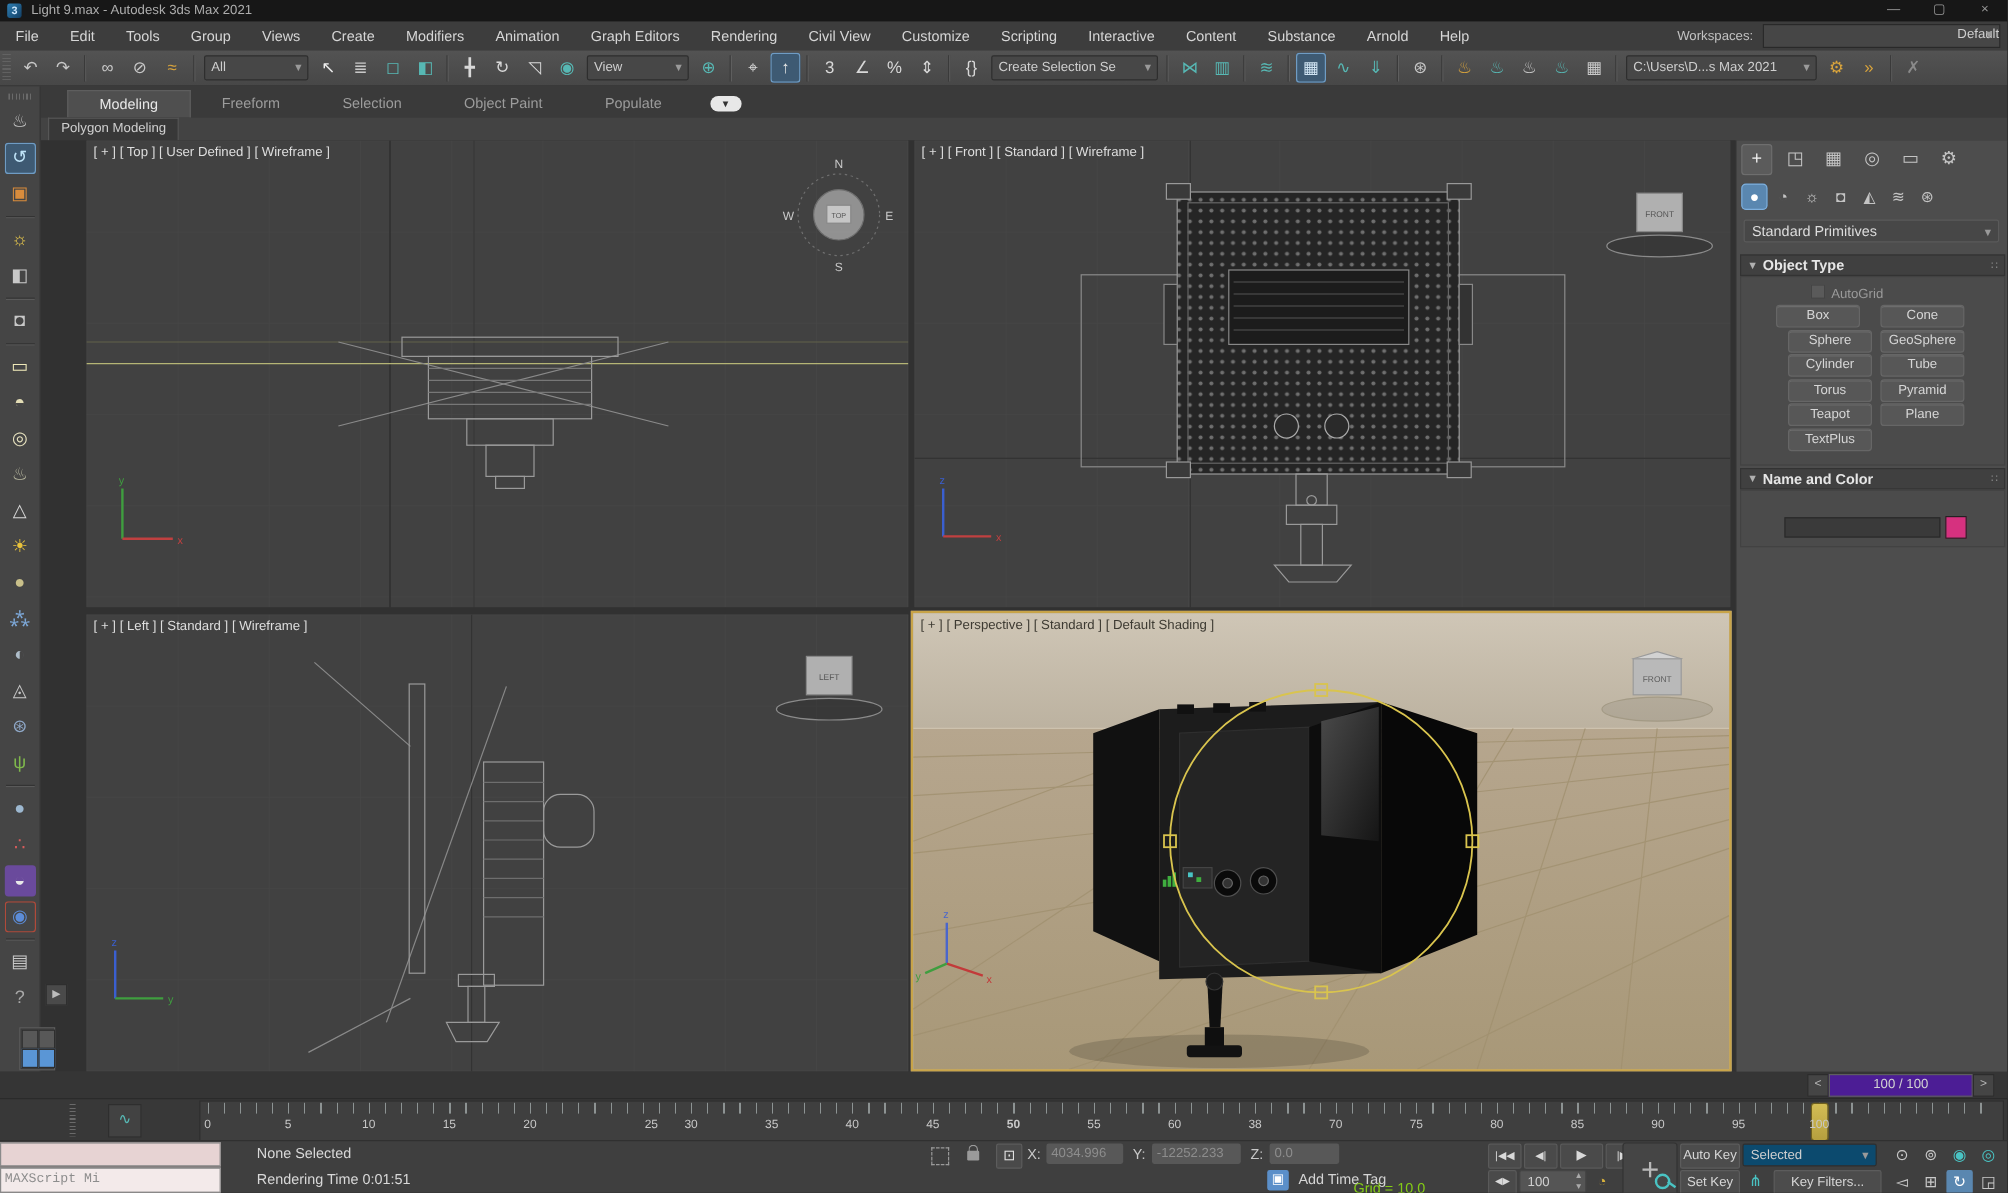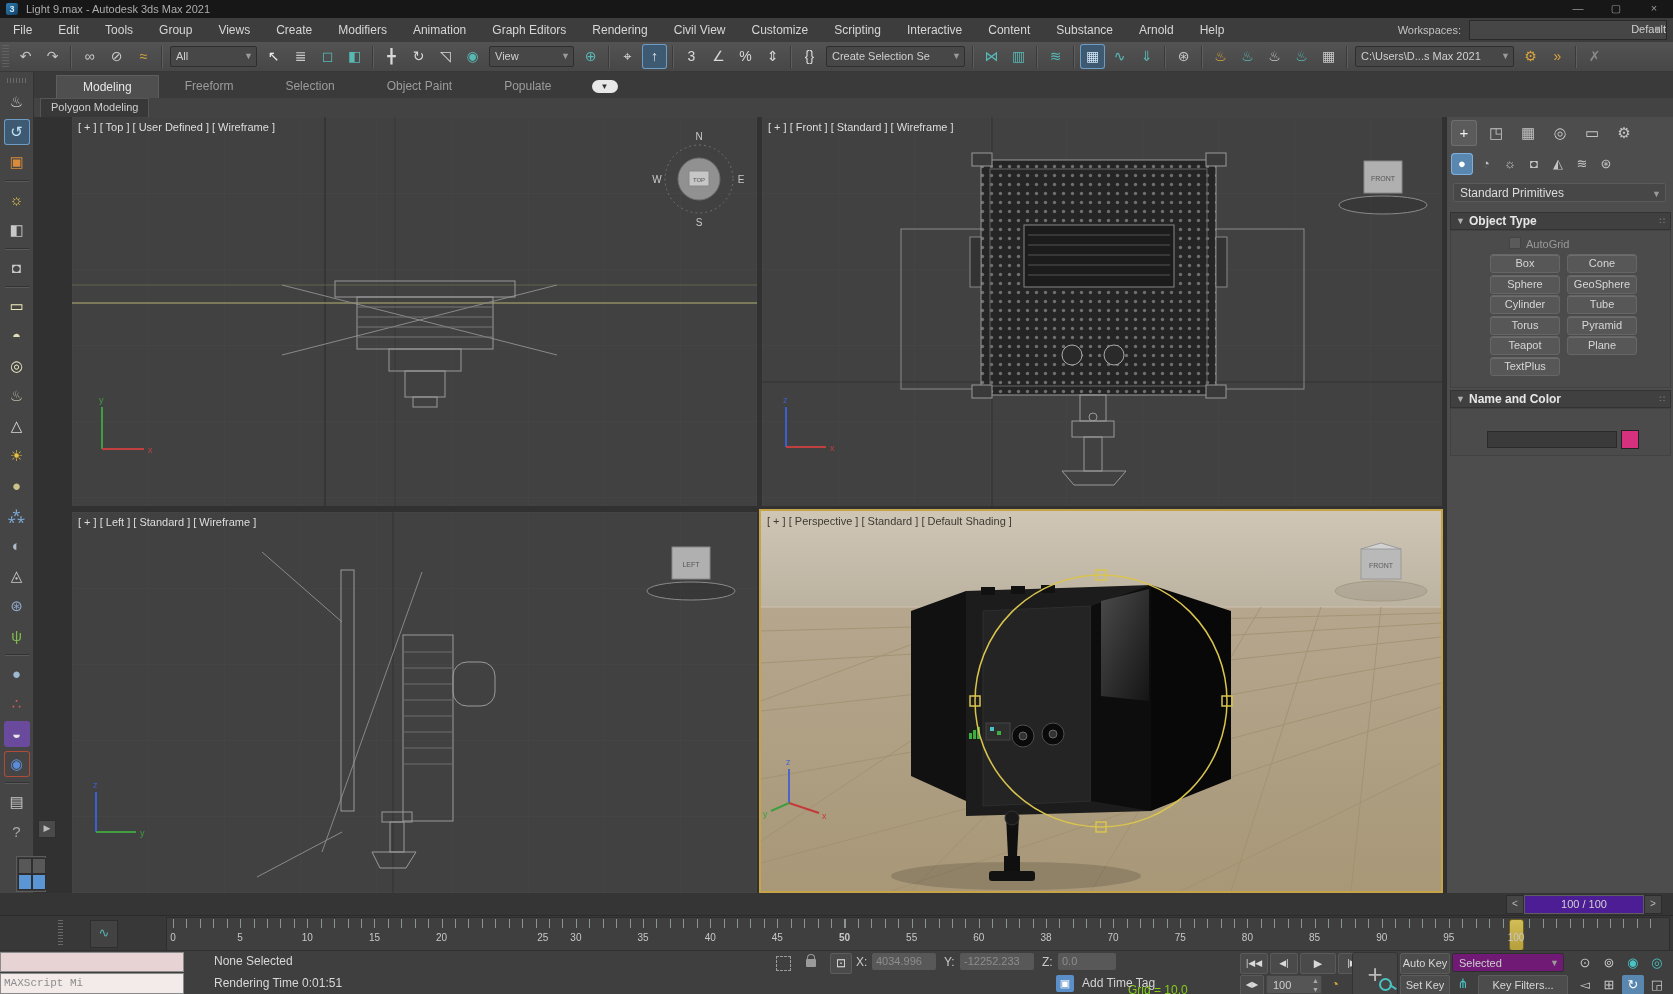--- a/index.html
+++ b/index.html
@@ -128,21 +128,21 @@
   .framefield{position:absolute;left:1266px;top:24px;width:56px;height:19px;background:#555;border:1px solid #444;border-radius:2px;
               color:#cfcfcf;font-size:11px;line-height:18px;padding-left:6px;box-sizing:border-box;}
   .framefield .spin{position:absolute;right:2px;top:0;font-size:7px;color:#aaa;line-height:9px;}
   .timecfg{position:absolute;left:1326px;top:24px;width:18px;height:19px;color:#d9b23c;font-size:12px;text-align:center;line-height:19px;}
   .bigkey{position:absolute;left:1352px;top:1px;width:44px;height:42px;background:#454545;border:1px solid #333;border-radius:3px;}
   .bigkey .plus{position:absolute;left:0;width:100%;top:0;text-align:center;font-size:26px;color:#b9b9b9;line-height:42px;}
   .bigkey .key{position:absolute;right:5px;bottom:4px;width:9px;height:9px;border:2px solid #49c3c3;border-radius:50%;}
   .bigkey .key:after{content:"";position:absolute;left:8px;top:6px;width:8px;height:2px;background:#49c3c3;transform:rotate(35deg);}
   .skbtn{position:absolute;width:48px;height:19px;background:#4c4c4c;border:1px solid #5c5c5c;border-radius:2px;
          color:#d6d6d6;font-size:11px;text-align:center;line-height:18px;}
-  .seldrop{position:absolute;left:1452px;top:2px;width:112px;height:19px;background:#701a75;border:1px solid #2e2e2e;border-radius:2px;
+  .seldrop{position:absolute;left:1452px;top:2px;width:112px;height:19px;background:#0c4a6e;border:1px solid #2e2e2e;border-radius:2px;
            color:#cfcfcf;font-size:11px;line-height:18px;padding-left:6px;box-sizing:border-box;}
   .seldrop .ddarrow{position:absolute;right:4px;top:0;font-size:9px;color:#9a9a9a;}
   .kfic{position:absolute;left:1452px;top:24px;width:22px;height:19px;color:#49c3c3;font-size:13px;text-align:center;line-height:18px;}
   .kfbtn{position:absolute;left:1478px;top:24px;width:88px;height:19px;background:#4c4c4c;border:1px solid #5c5c5c;border-radius:2px;
          color:#d6d6d6;font-size:11px;text-align:center;line-height:18px;}
   .navgrid{position:absolute;left:1574px;top:1px;width:96px;height:42px;}
   .navbtn{position:absolute;width:22px;height:20px;border-radius:2px;color:#c9c9c9;font-size:13px;text-align:center;line-height:20px;}
   .navbtn.teal{color:#49c3c3;}
   .navbtn.activeblue{background:#5a87b0;color:#fff;}
   svg text{font-family:"Liberation Sans",sans-serif;}
@@ -569,21 +569,21 @@
     <div class="rollhead" style="top:95px;">
       <span class="rarr">▼</span>
       <span>Object Type</span>
       <span class="rdots">∷</span>
     </div>
     <div class="rollbody" style="top:113px;height:158px;">
       <div class="agrow">
         <span class="agbox"></span><span>AutoGrid</span>
       </div>
       <div id="objtype-buttons">
-          <div class="objbtn" style="left: 39px; top: 23px;">Box</div>
+          <div class="objbtn" style="left: 29px; top: 23px;">Box</div>
           <div class="objbtn" style="left: 116px; top: 23px;">Cone</div>
           <div class="objbtn" style="left: 39px; top: 43.5px;">Sphere</div>
           <div class="objbtn" style="left: 116px; top: 43.5px;">GeoSphere</div>
           <div class="objbtn" style="left: 39px; top: 64px;">Cylinder</div>
           <div class="objbtn" style="left: 116px; top: 64px;">Tube</div>
           <div class="objbtn" style="left: 39px; top: 84.5px;">Torus</div>
           <div class="objbtn" style="left: 116px; top: 84.5px;">Pyramid</div>
           <div class="objbtn" style="left: 39px; top: 105px;">Teapot</div>
           <div class="objbtn" style="left: 116px; top: 105px;">Plane</div>
           <div class="objbtn" style="left: 39px; top: 125.5px;">TextPlus</div>

